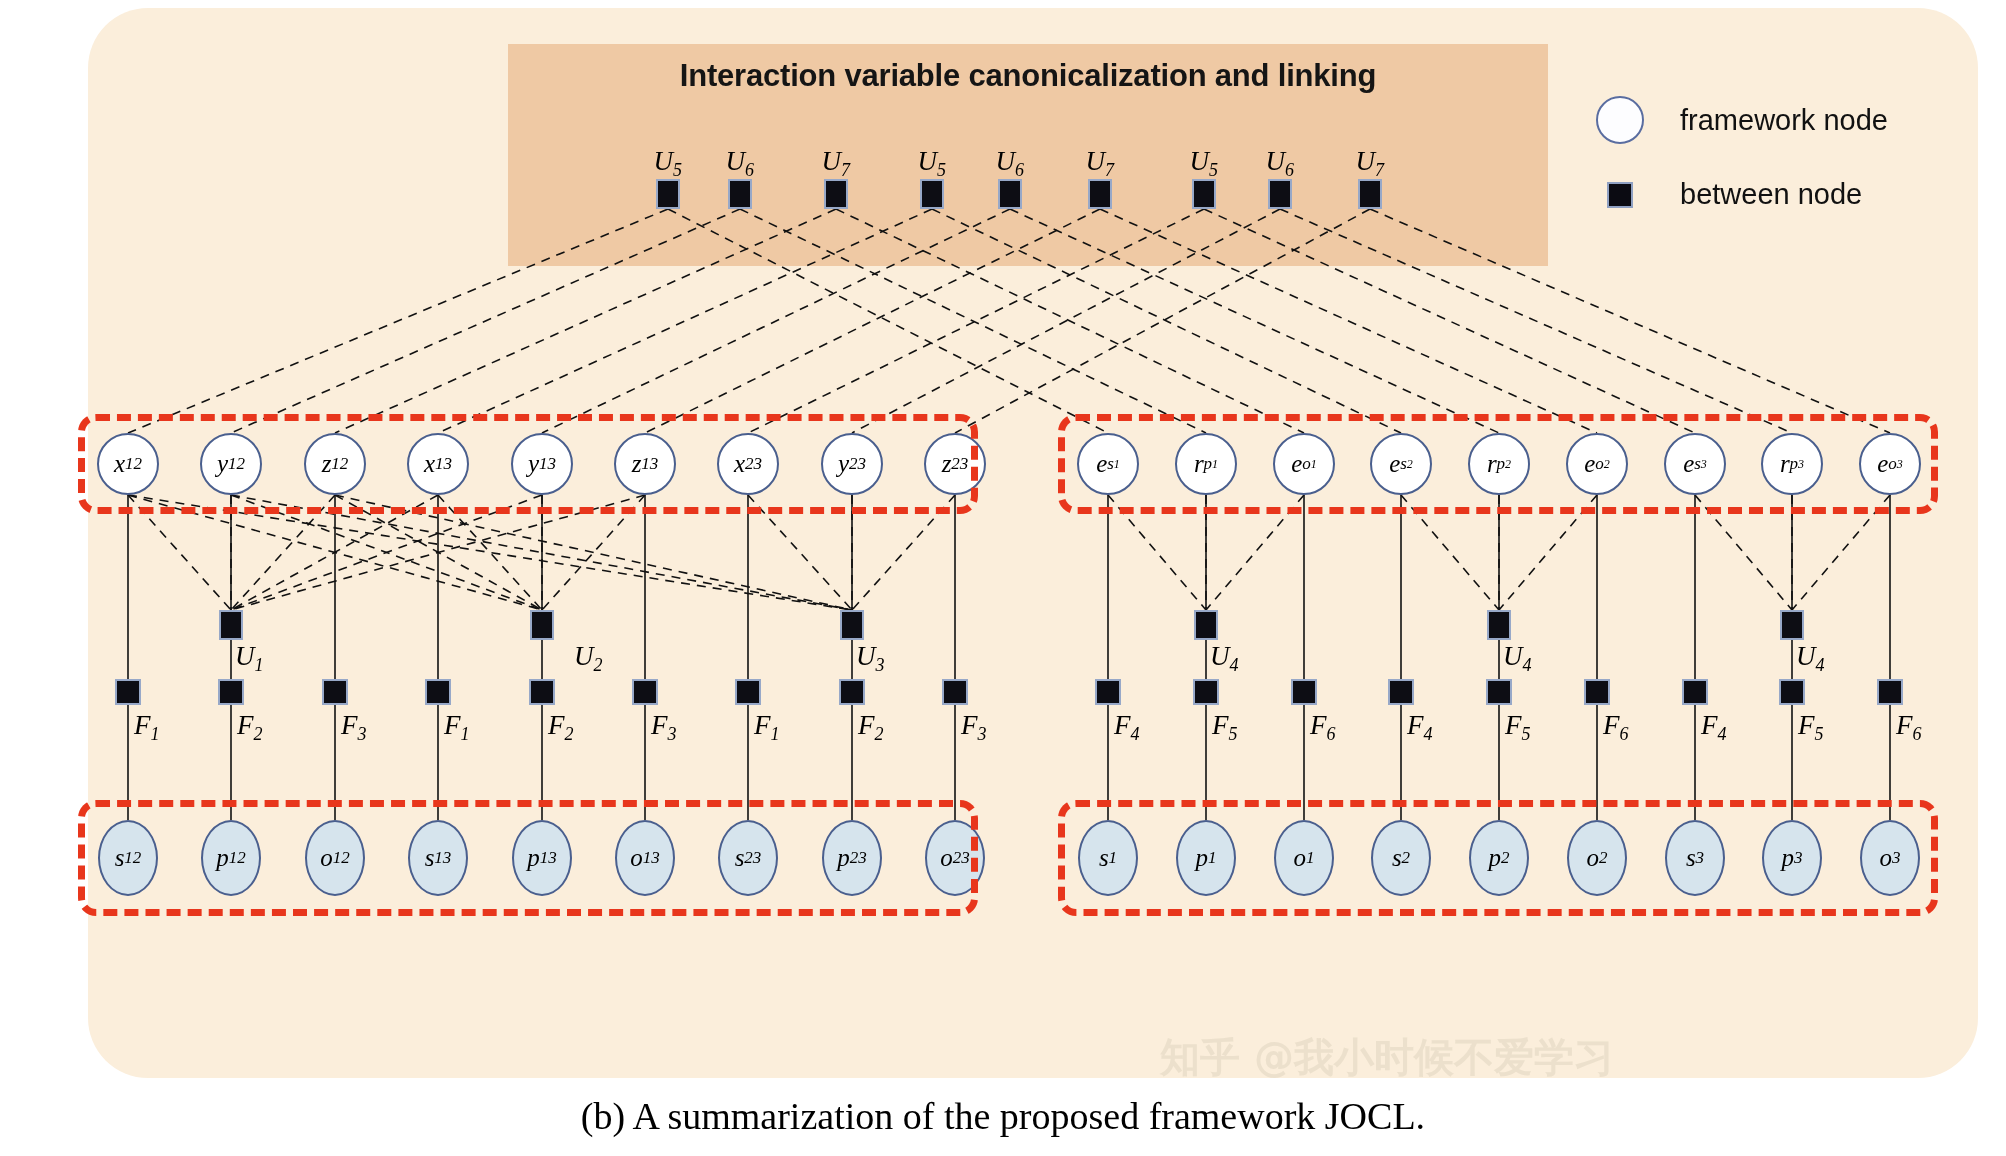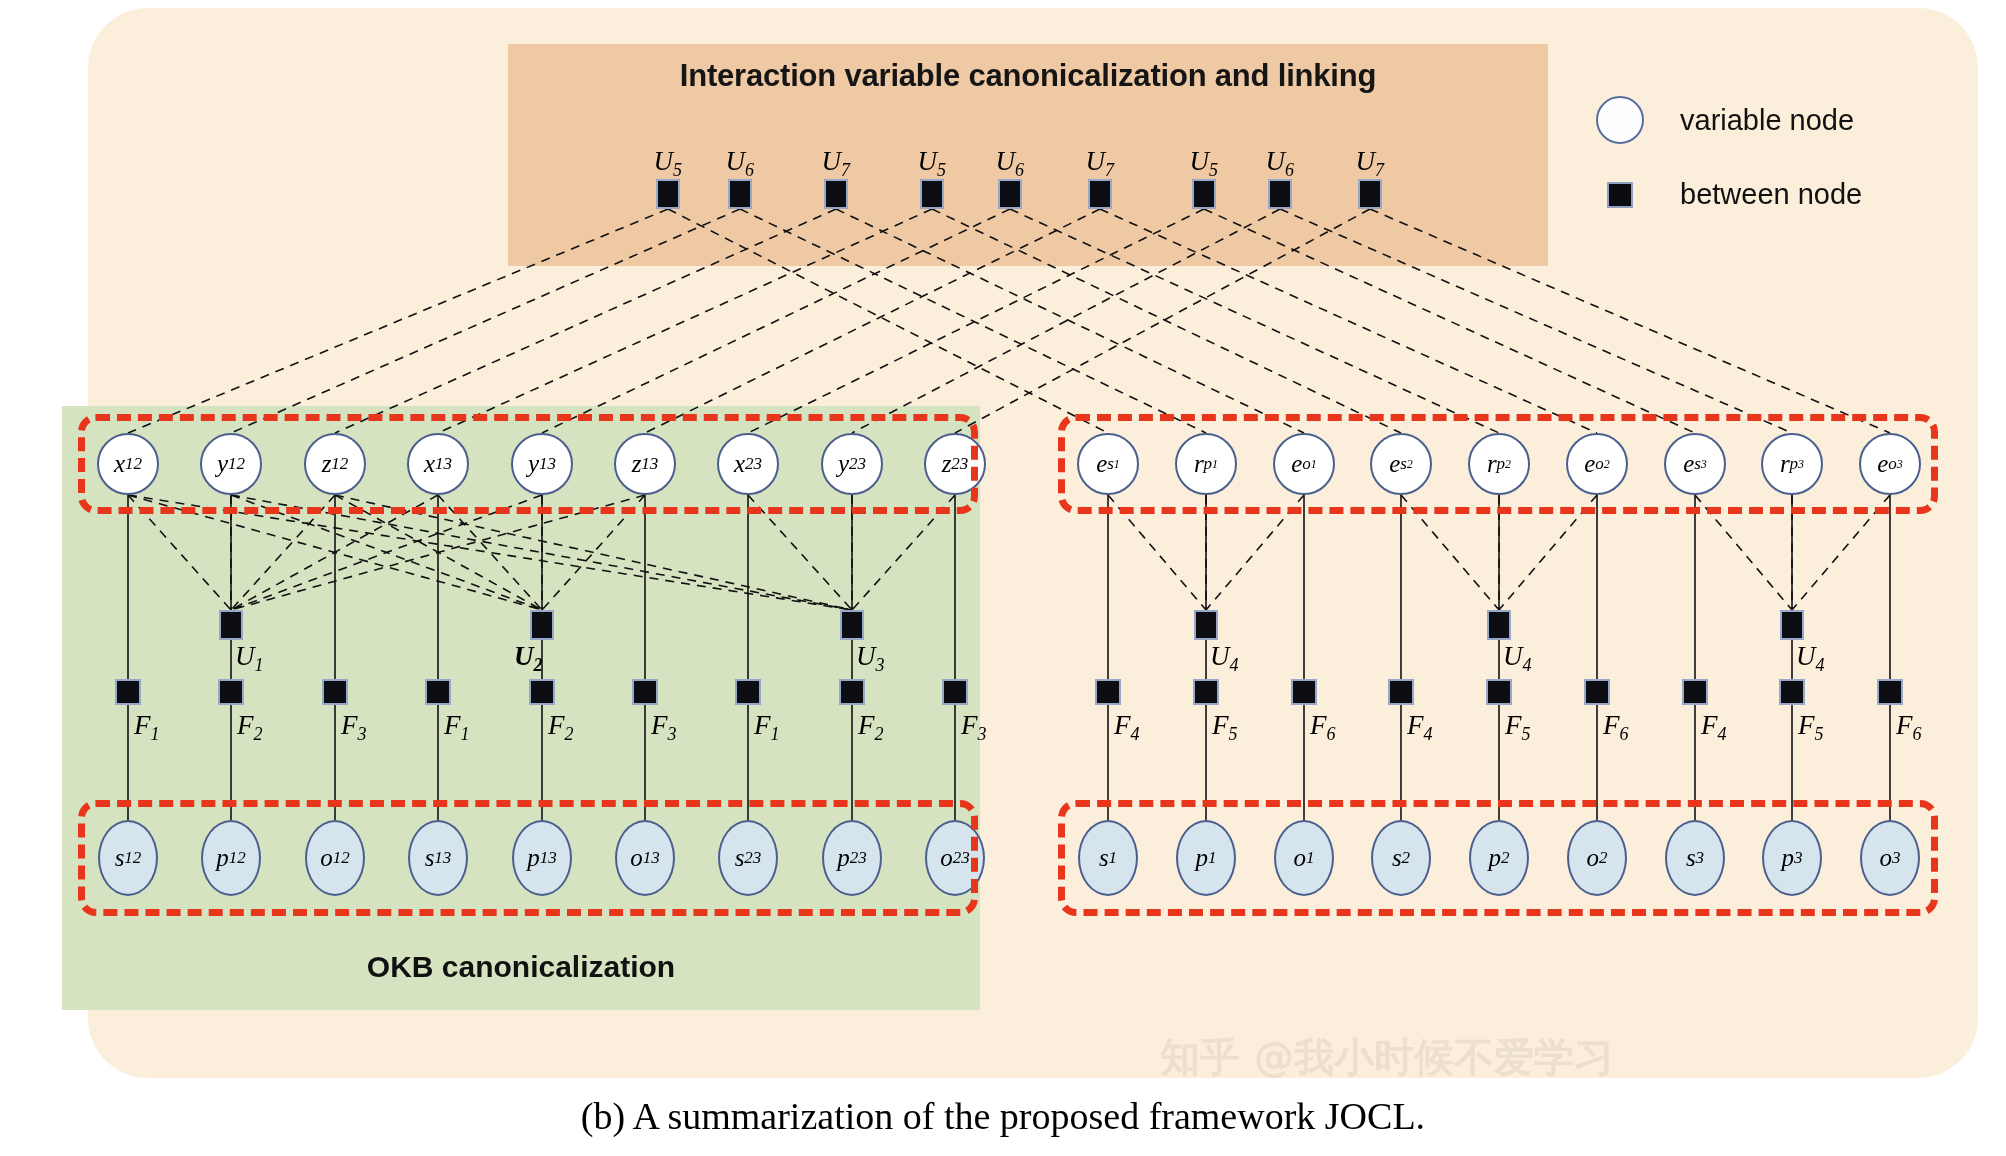--- a/index.html
+++ b/index.html
@@ -103,23 +103,20 @@
     font-family:"Liberation Serif",serif;font-size:38px;color:#000;
   }
 </style>
 </head>
 <body>
 
 <div id="root">
 
   <div id="outer"></div>
 
-  <div id="canon-block">
-    <div class="block-caption">OKB canonicalization</div>
-  </div>
 
 
   <div id="interaction-band">
     <div id="interaction-title">Interaction variable canonicalization and linking</div>
   </div>
 
   <svg id="edges">
       <line x1="128" y1="495" x2="128" y2="820" stroke="#111" stroke-width="1.6"></line>
       <line x1="231" y1="495" x2="231" y2="820" stroke="#111" stroke-width="1.6"></line>
       <line x1="335" y1="495" x2="335" y2="820" stroke="#111" stroke-width="1.6"></line>
@@ -371,21 +368,21 @@
       <div class="edge-label" style="top: 710px; left: 1603px;"><span style="font-style:italic">F</span><span class="sb">6</span></div>
       <div class="factor-node" style="left: 1682px; top: 679px;"></div>
       <div class="edge-label" style="top: 710px; left: 1701px;"><span style="font-style:italic">F</span><span class="sb">4</span></div>
       <div class="factor-node" style="left: 1779px; top: 679px;"></div>
       <div class="edge-label" style="top: 710px; left: 1798px;"><span style="font-style:italic">F</span><span class="sb">5</span></div>
       <div class="factor-node" style="left: 1877px; top: 679px;"></div>
       <div class="edge-label" style="top: 710px; left: 1896px;"><span style="font-style:italic">F</span><span class="sb">6</span></div>
       <div class="factor-node tall" style="left: 219px; top: 610px;"></div>
       <div class="edge-label" style="top: 641px; left: 235px;"><span style="font-style:italic">U</span><span class="sb">1</span></div>
       <div class="factor-node tall" style="left: 530px; top: 610px;"></div>
-      <div class="edge-label" style="top: 641px; left: 514px; font-weight: bold;"><span style="font-style:italic">U</span><span class="sb">2</span></div>
+      <div class="edge-label" style="top: 641px; left: 574px;"><span style="font-style:italic">U</span><span class="sb">2</span></div>
       <div class="factor-node tall" style="left: 840px; top: 610px;"></div>
       <div class="edge-label" style="top: 641px; left: 856px;"><span style="font-style:italic">U</span><span class="sb">3</span></div>
       <div class="factor-node tall" style="left: 1194px; top: 610px;"></div>
       <div class="edge-label" style="top: 641px; left: 1210px;"><span style="font-style:italic">U</span><span class="sb">4</span></div>
       <div class="factor-node tall" style="left: 1487px; top: 610px;"></div>
       <div class="edge-label" style="top: 641px; left: 1503px;"><span style="font-style:italic">U</span><span class="sb">4</span></div>
       <div class="factor-node tall" style="left: 1780px; top: 610px;"></div>
       <div class="edge-label" style="top: 641px; left: 1796px;"><span style="font-style:italic">U</span><span class="sb">4</span></div>
       <div class="factor-node tall" style="left: 656px; top: 179px;"></div>
       <div class="edge-label" style="top: 146px; left: 653.5px;"><span style="font-style:italic">U</span><span class="sb">5</span></div>
@@ -408,21 +405,21 @@
     </div>
 
   <div class="red-box" id="red-canon-top"></div>
   <div class="red-box" id="red-link-top"></div>
   <div class="red-box" id="red-canon-bot"></div>
   <div class="red-box" id="red-link-bot"></div>
 
   <div id="legend">
     <div class="legend-row" style="left:0;top:0;">
       <span id="legend-circle"></span>
-      <span class="legend-text" style="margin-left:36px;">variable node</span>
+      <span class="legend-text" style="margin-left:36px;">framework node</span>
     </div>
     <div class="legend-row" style="left:11px;top:82px;">
       <span id="legend-square"></span>
       <span class="legend-text" style="margin-left:47px;">between node</span>
     </div>
   </div>
 
   <div id="watermark">知乎 @我小时候不爱学习</div>
   <div id="caption">(b)  A summarization of the proposed framework JOCL.</div>
 </div>

